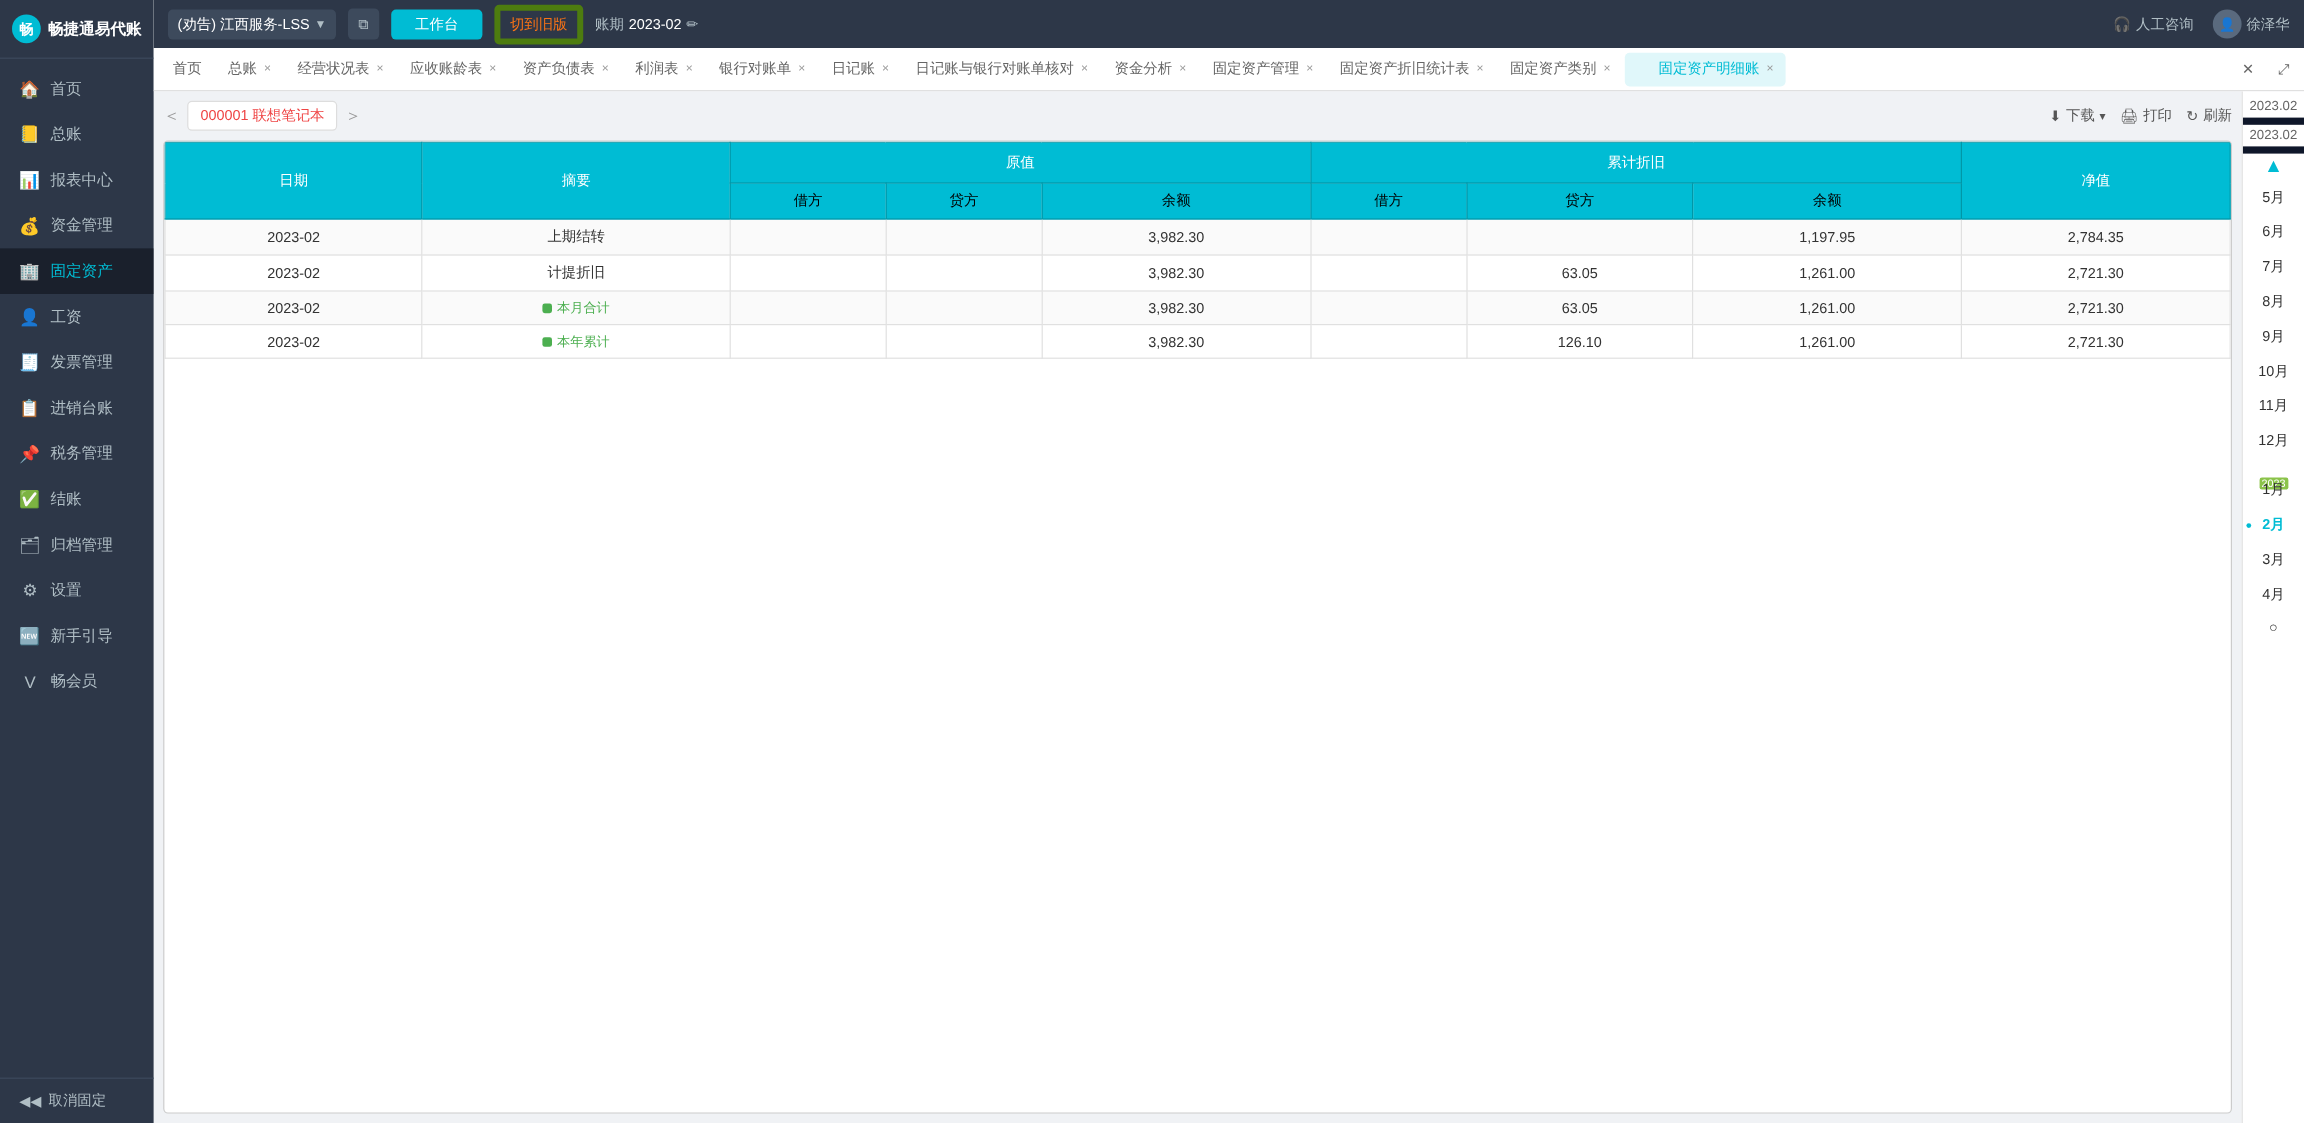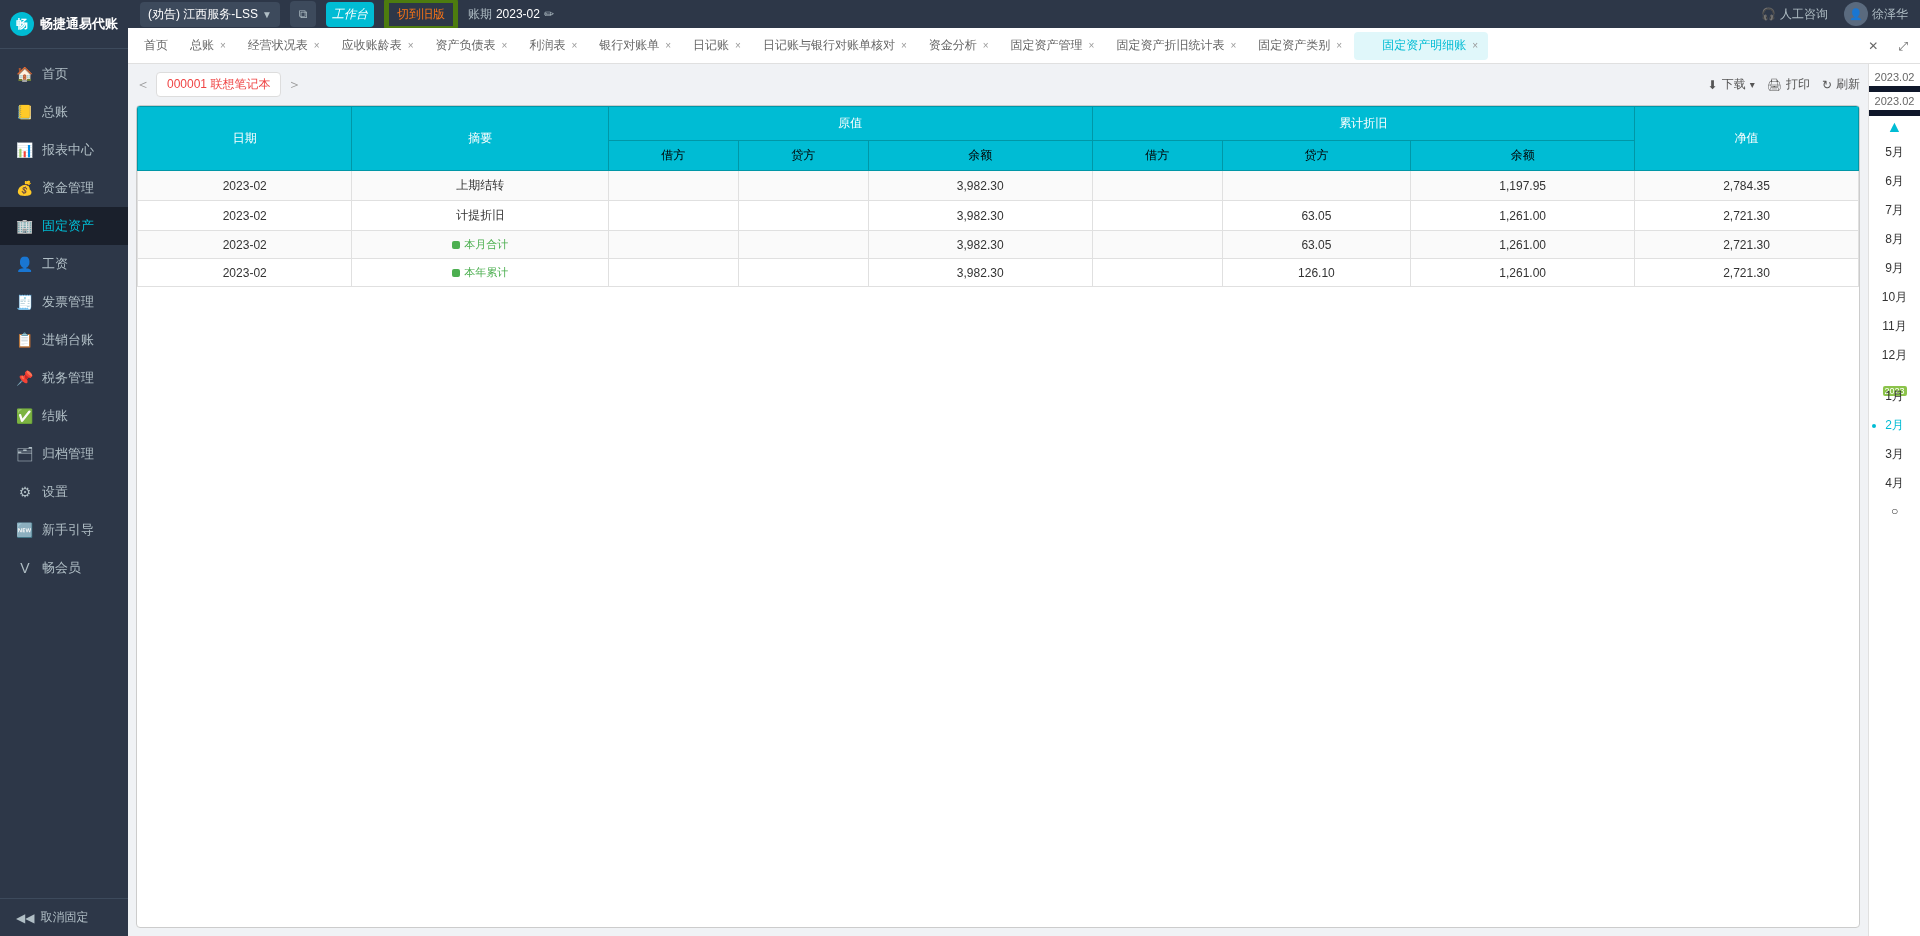--- a/index.html
+++ b/index.html
@@ -57,21 +57,21 @@
     
     .main {
       flex: 1;
       display: flex;
       flex-direction: column;
       overflow: hidden;
     }
 
     
     .header {
-      height: 28px;
+      height: 40px;
       background: #2d3748;
       display: flex;
       align-items: center;
       padding: 0 12px;
       gap: 10px;
       flex-shrink: 0;
     }
     .header-company {
       display: flex;
       align-items: center;
@@ -89,24 +89,23 @@
       background: #3d4a5c;
       border-radius: 4px;
       display: flex; align-items: center; justify-content: center;
       color: #b0bec5; cursor: pointer; font-size: 12px;
     }
     .header-workbench {
       background: #00bcd4;
       color: #fff;
       border: none;
       border-radius: 4px;
-      padding: 4px 6px;
-      font-size: 12px;
-      cursor: pointer;
-      font-style: italic;
+      padding: 4px 20px;
+      font-size: 12px;
+      cursor: pointer;
     }
     .header-oldversion {
       background: transparent;
       color: #f97316;
       border: 5px solid #4d7c0f;
       border-radius: 4px;
       padding: 3px 8px;
       font-size: 12px;
       cursor: pointer;
     }
@@ -300,21 +299,21 @@
     }
     .month-item {
       width: 100%;
       text-align: center;
       padding: 6px 0;
       font-size: 12px;
       color: #333;
       cursor: pointer;
       position: relative;
     }
-    .month-item.active { color: #00bcd4; font-weight: normal; }
+    .month-item.active { color: #00bcd4; font-weight: bold; }
     .month-item.active::before {
       content: '';
       position: absolute;
       left: 3px; top: 50%; transform: translateY(-50%);
       width: 4px; height: 4px;
       background: #00bcd4;
       border-radius: 50%;
     }
     .month-item.year-badge { position: relative; }
     .year-badge-label {

